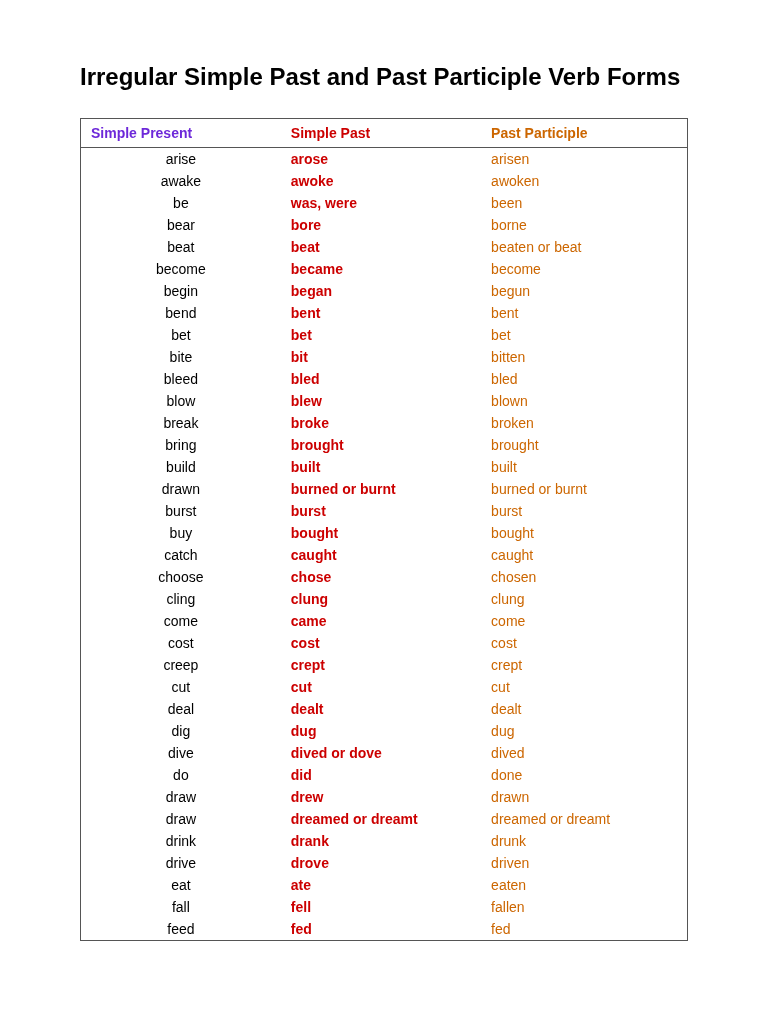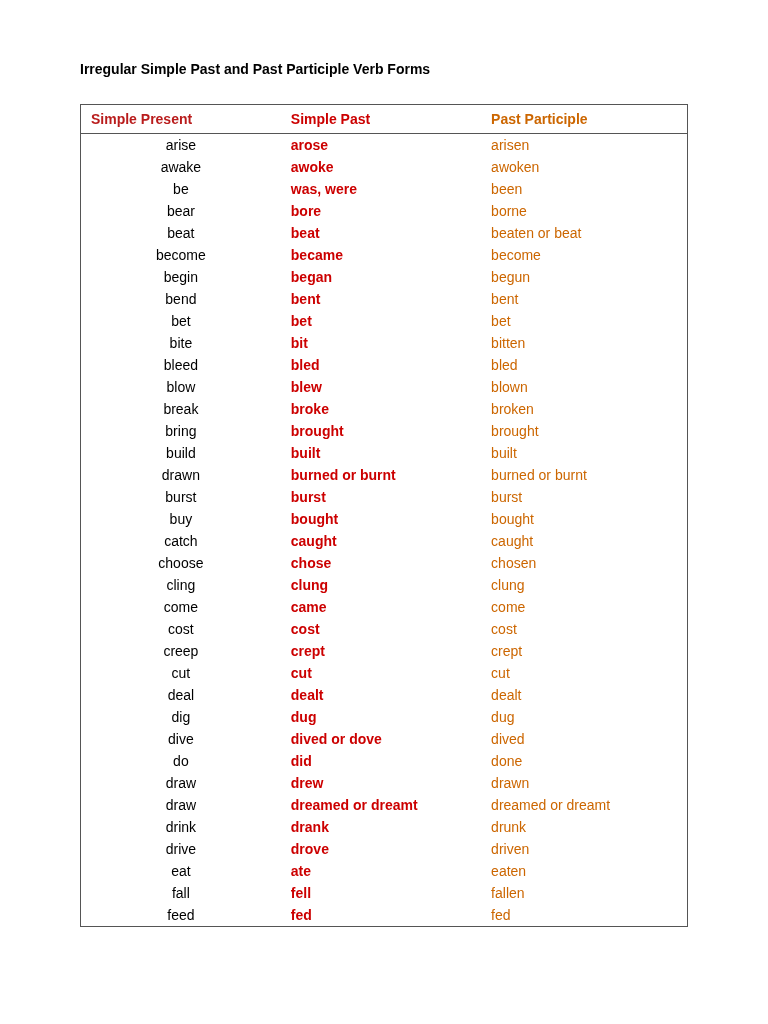--- a/index.html
+++ b/index.html
@@ -8,21 +8,21 @@
       box-sizing: border-box;
     }
     body {
       background: #ffffff;
       font-family: Arial, sans-serif;
       width: 768px;
       min-height: 1024px;
       padding: 60px 80px;
     }
     .page-title {
-      font-size: 14px;
+      font-size: 24px;
       font-weight: bold;
       color: #000000;
       margin-bottom: 24px;
       line-height: 1.4;
     }
     .verb-table {
       width: 100%;
       border-collapse: collapse;
       border: 1px solid #555;
     }
@@ -33,21 +33,21 @@
       font-size: 14px;
       border: none;
     }
     .verb-table thead tr {
       border-bottom: 1px solid #555;
     }
     .verb-table th {
       font-weight: bold;
     }
     .col-present {
-      color: #b91c1c;
+      color: #6d28d9;
       width: 33%;
     }
     .col-past {
       color: #cc0000;
       width: 33%;
     }
     .col-participle {
       color: #cc6600;
       width: 34%;
     }

